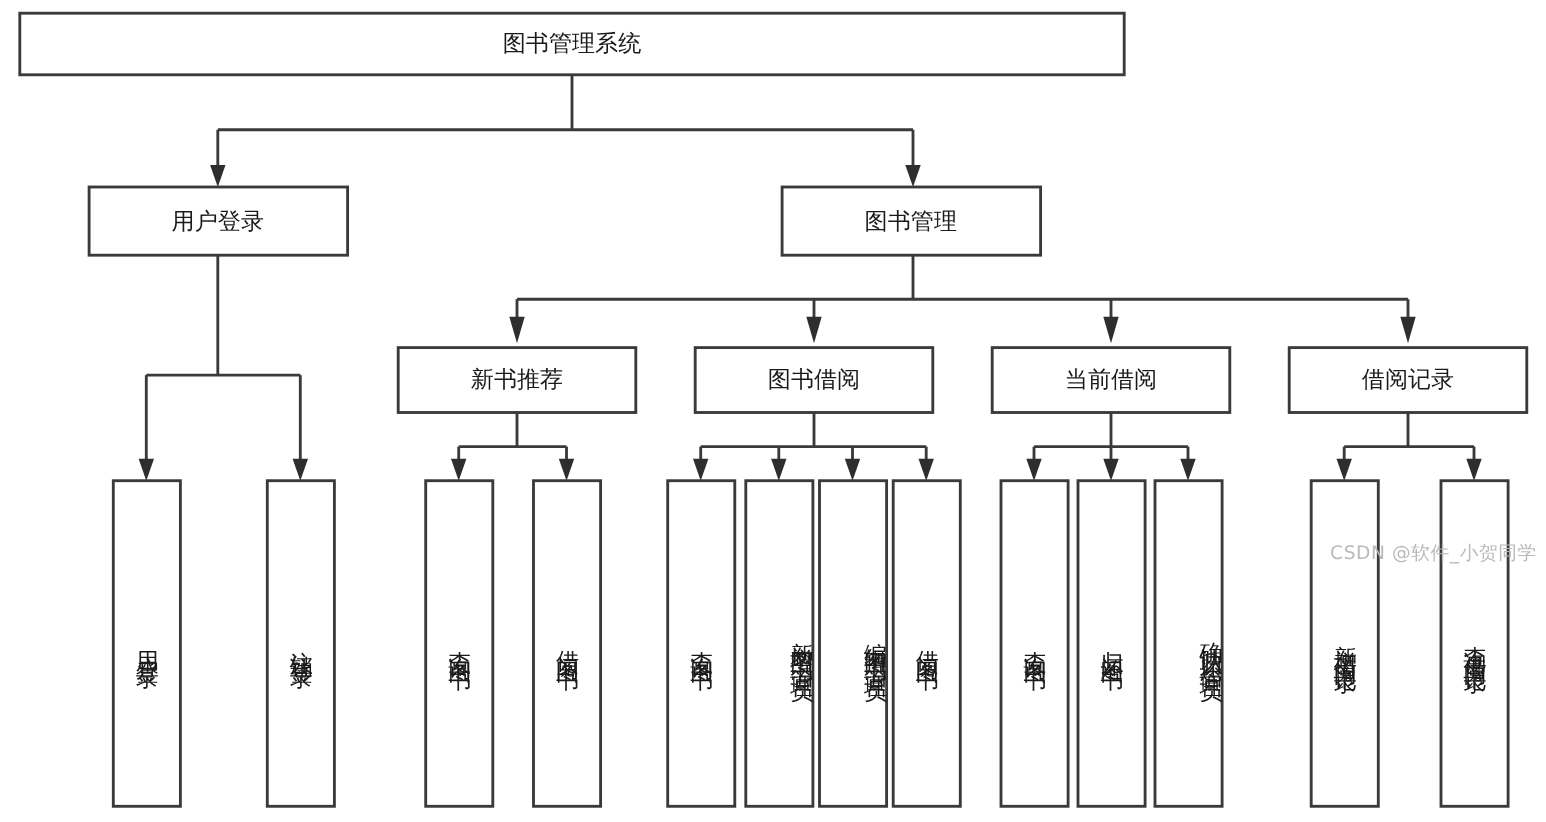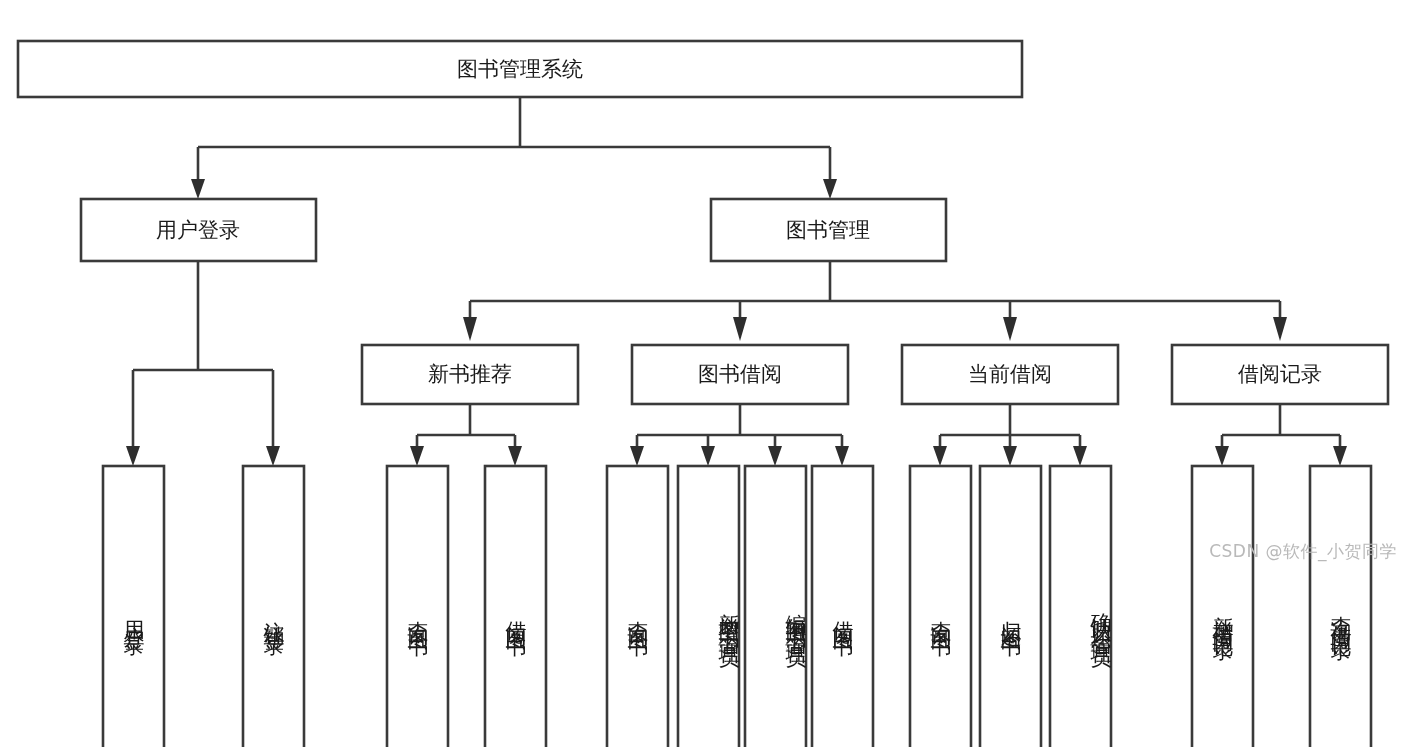--- a/index.html
+++ b/index.html
@@ -12,21 +12,20 @@
     width: 1405px;
     height: 747px;
     font-family: "DejaVu Sans", "Liberation Sans", sans-serif;
     overflow: hidden;
   }
   #diagram-root {
     position: relative;
     width: 1405px;
     height: 534px;
     background: #ffffff;
-    margin-top: 29px;
   }
   svg#tree-svg {
     position: absolute;
     top: 0;
     left: 0;
     width: 1405px;
     height: 747px;
   }
   .node-box {
     fill: #ffffff;
@@ -62,21 +61,21 @@
     display: flex;
     align-items: center;
     justify-content: center;
     white-space: nowrap;
     pointer-events: none;
     user-select: none;
   }
   .watermark {
     position: absolute;
     right: 8px;
-    bottom: 0;
+    bottom: 20px;
     font-family: "DejaVu Sans", "Liberation Sans", sans-serif;
     font-size: 17px;
     color: #b9b9b9;
     letter-spacing: 0.5px;
     user-select: none;
   }
 </style>
 </head>
 <body>
 

